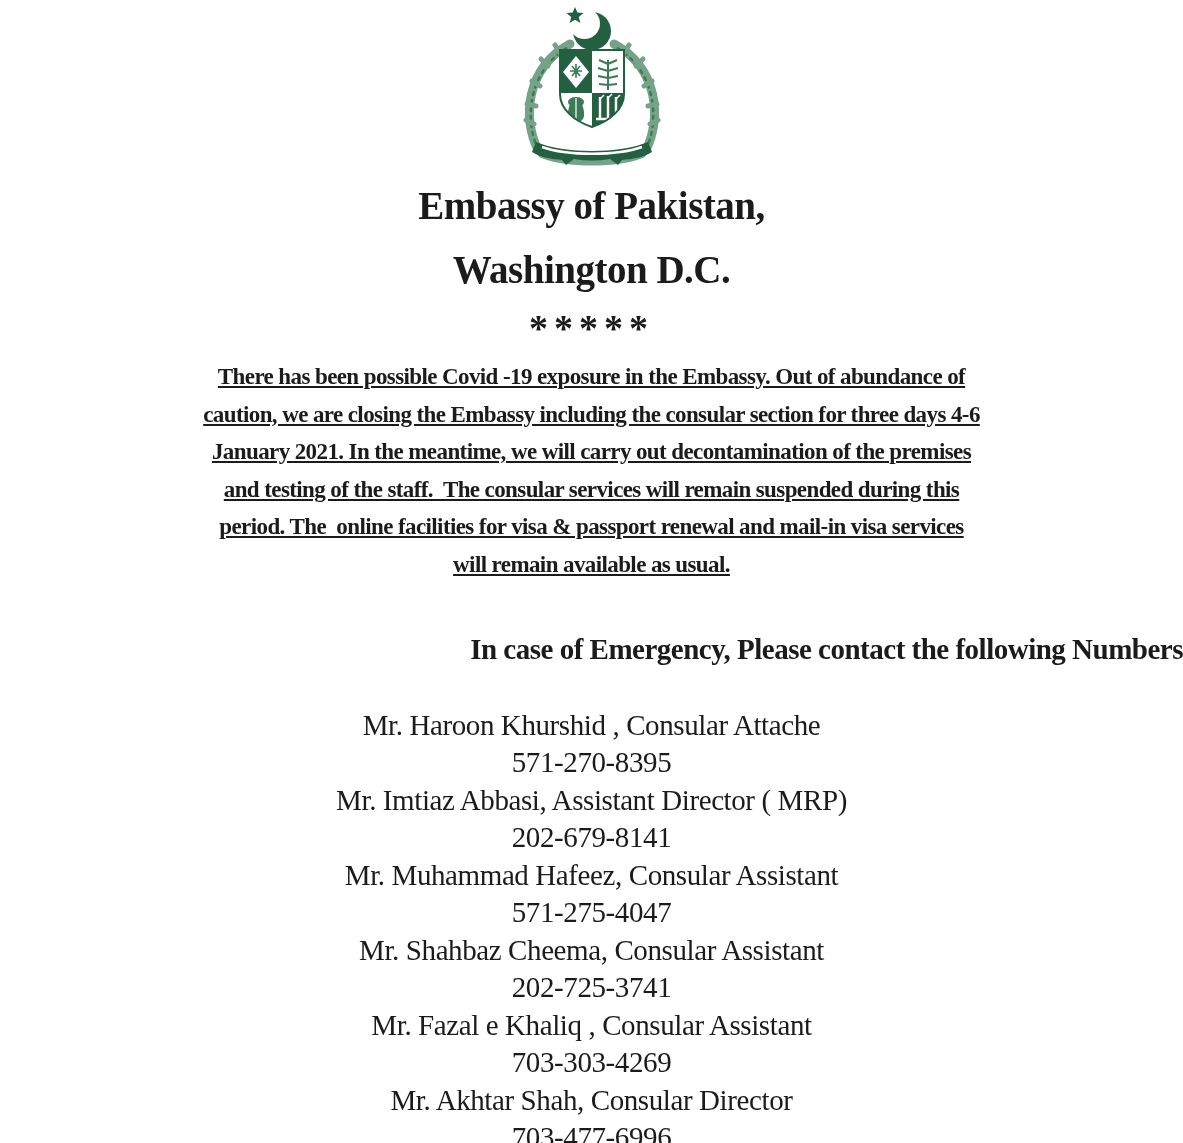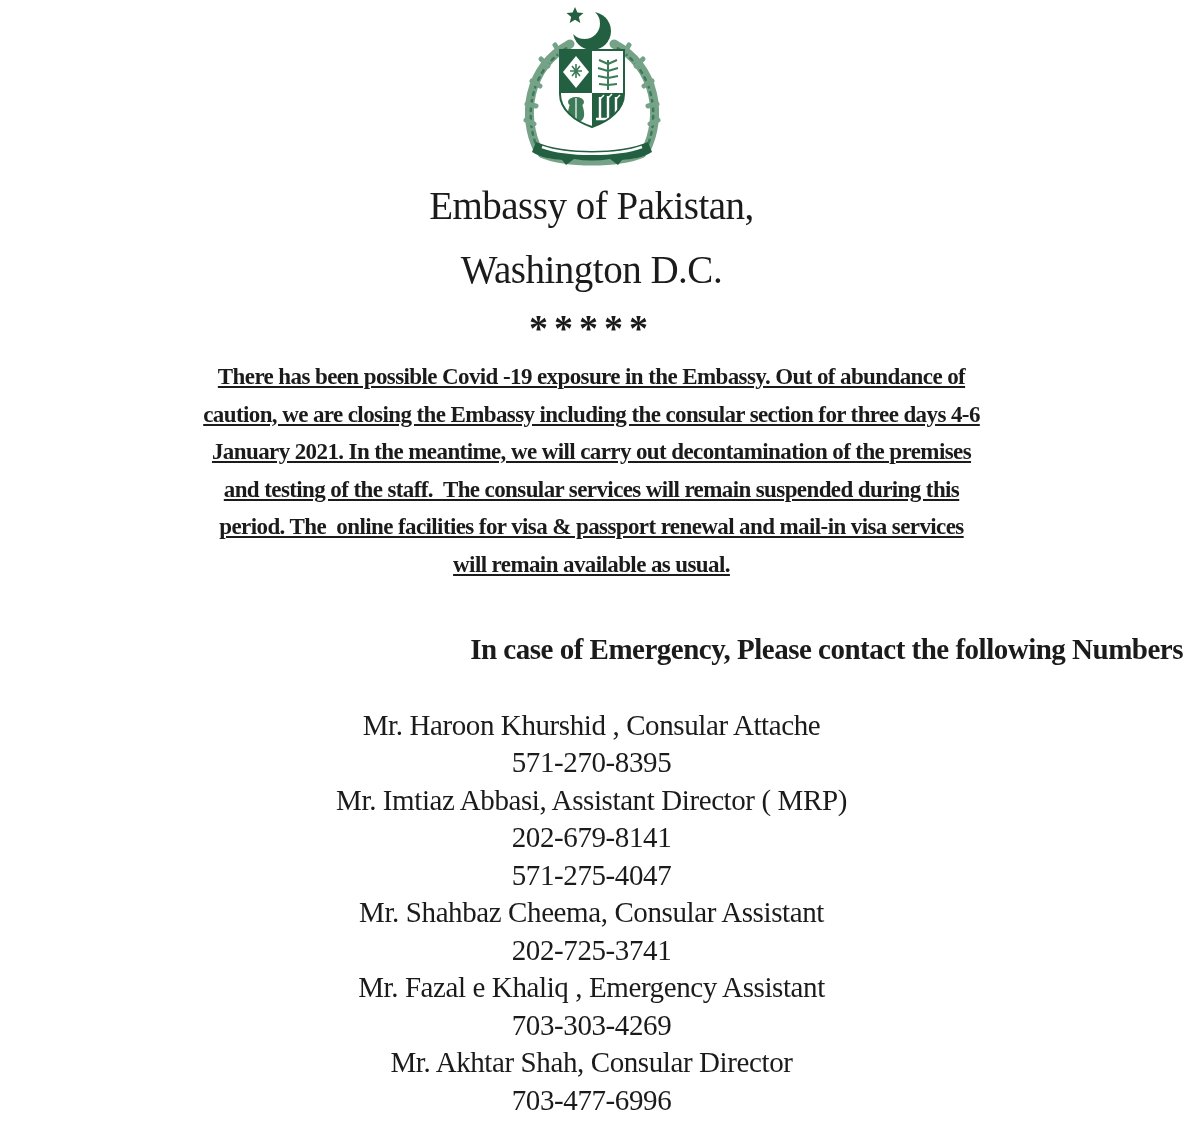--- a/index.html
+++ b/index.html
@@ -21,21 +21,21 @@
   }
   .emblem {
     width: 240px;
     height: 160px;
     margin: 0 auto;
     filter: blur(0.6px);
   }
   .emblem svg { display: block; }
   .title-line {
     font-size: 39px;
-    font-weight: normal;
+    font-weight: bold;
     line-height: 48px;
     letter-spacing: -0.5px;
     margin: 16px;
     white-space: pre;
   }
   .title-block { margin-top: 14px; }
   .stars {
     font-size: 38px;
     font-weight: bold;
     line-height: 36px;
@@ -146,22 +146,23 @@
       <div class="notice-line">will remain available as usual.</div>
     </div>
 
   <div class="emergency">In case of Emergency, Please contact the following Numbers</div>
 
   <div class="contacts">
       <div class="contact-name">Mr. Haroon Khurshid , Consular Attache</div>
       <div class="contact-phone">571-270-8395</div>
       <div class="contact-name">Mr. Imtiaz Abbasi, Assistant Director ( MRP)</div>
       <div class="contact-phone">202-679-8141</div>
+      <div class="contact-name">Mr. Muhammad Hafeez, Consular Assistant</div>
       <div class="contact-phone">571-275-4047</div>
       <div class="contact-name">Mr. Shahbaz Cheema, Consular Assistant</div>
       <div class="contact-phone">202-725-3741</div>
-      <div class="contact-name">Mr. Fazal e Khaliq , Emergency Assistant</div>
+      <div class="contact-name">Mr. Fazal e Khaliq , Consular Assistant</div>
       <div class="contact-phone">703-303-4269</div>
       <div class="contact-name">Mr. Akhtar Shah, Consular Director</div>
       <div class="contact-phone">703-477-6996</div>
     </div>
 
 </div>
 
 </body></html>

